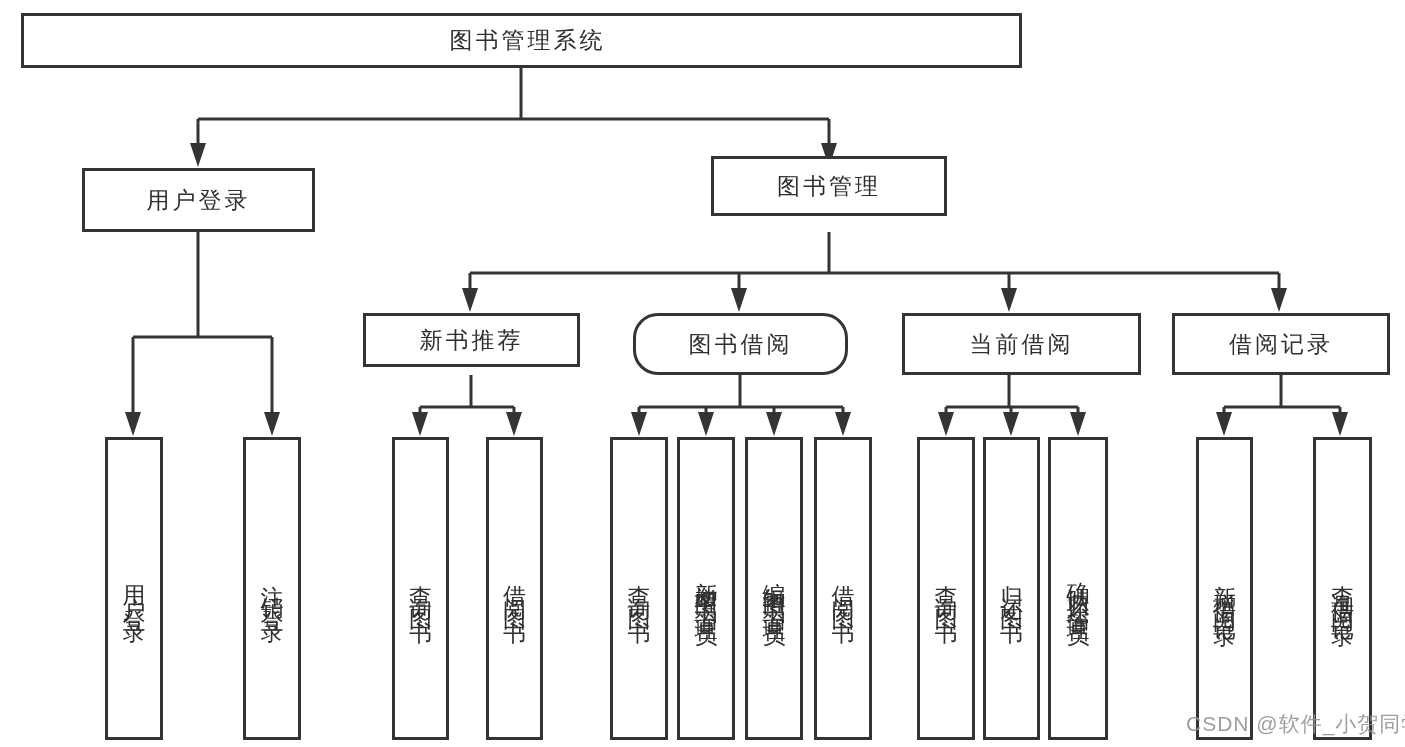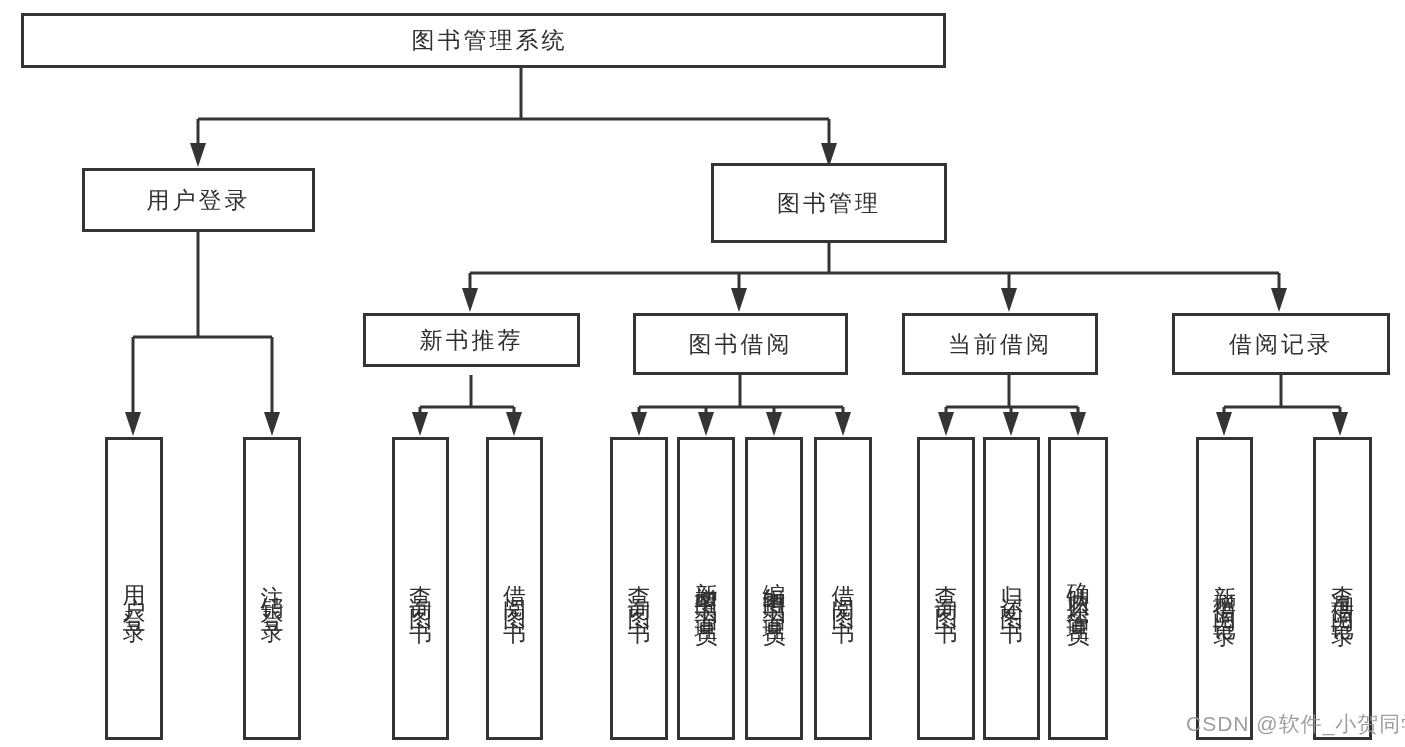--- a/index.html
+++ b/index.html
@@ -95,38 +95,38 @@
       <polygon points="1070,412 1086,412 1078,436"></polygon>
     </g>
 
     <g>
       <path d="M 1281 375 V 407 M 1224 407 H 1340 M 1224 407 V 413 M 1340 407 V 413"></path>
       <polygon points="1216,412 1232,412 1224,436"></polygon>
       <polygon points="1332,412 1348,412 1340,436"></polygon>
     </g>
   </svg>
 
-  <div class="node h-node" style="left:21px; top:13px; width:925px; height:55px;padding-left:12px;">
+  <div class="node h-node" style="left:21px; top:13px; width:1001px; height:55px;padding-left:12px;">
     <span>图书管理系统</span>
   </div>
 
   <div class="node h-node" style="left:82px; top:168px; width:233px; height:64px;">
     <span>用户登录</span>
   </div>
-  <div class="node h-node" style="left:711px; top:163px; width:236px; height:80px;">
+  <div class="node h-node" style="left:711px; top:156px; width:236px; height:60px;">
     <span>图书管理</span>
   </div>
 
   <div class="node h-node" style="left:363px; top:313px; width:217px; height:54px;">
     <span>新书推荐</span>
   </div>
-  <div class="node h-node" style="left:633px; top:313px; width:215px; height:62px;">
+  <div class="node h-node" style="left:633px; top:313px; width:215px; height:62px;border-radius:25px;">
     <span>图书借阅</span>
   </div>
-  <div class="node h-node" style="left:902px; top:313px; width:196px; height:62px;">
+  <div class="node h-node" style="left:902px; top:313px; width:239px; height:62px;">
     <span>当前借阅</span>
   </div>
   <div class="node h-node" style="left:1172px; top:313px; width:218px; height:62px;">
     <span>借阅记录</span>
   </div>
 
   <div class="node v-node" style="left:105px; top:437px; width:58px; height:303px;">
     <span>用户登录</span>
   </div>
   <div class="node v-node" style="left:243px; top:437px; width:58px; height:303px;">

